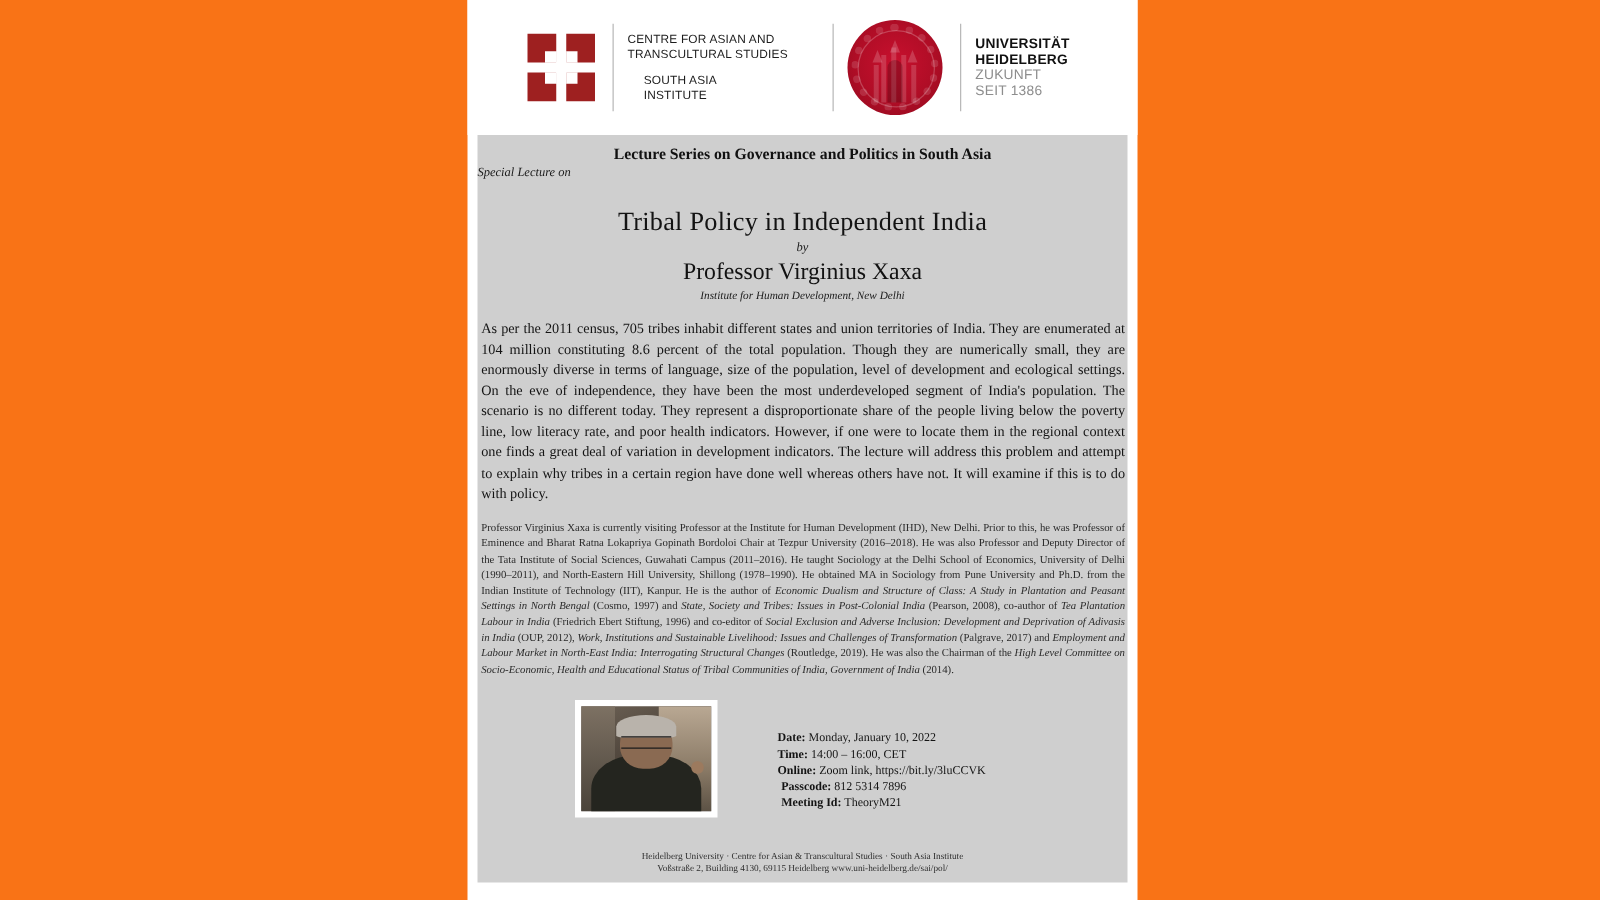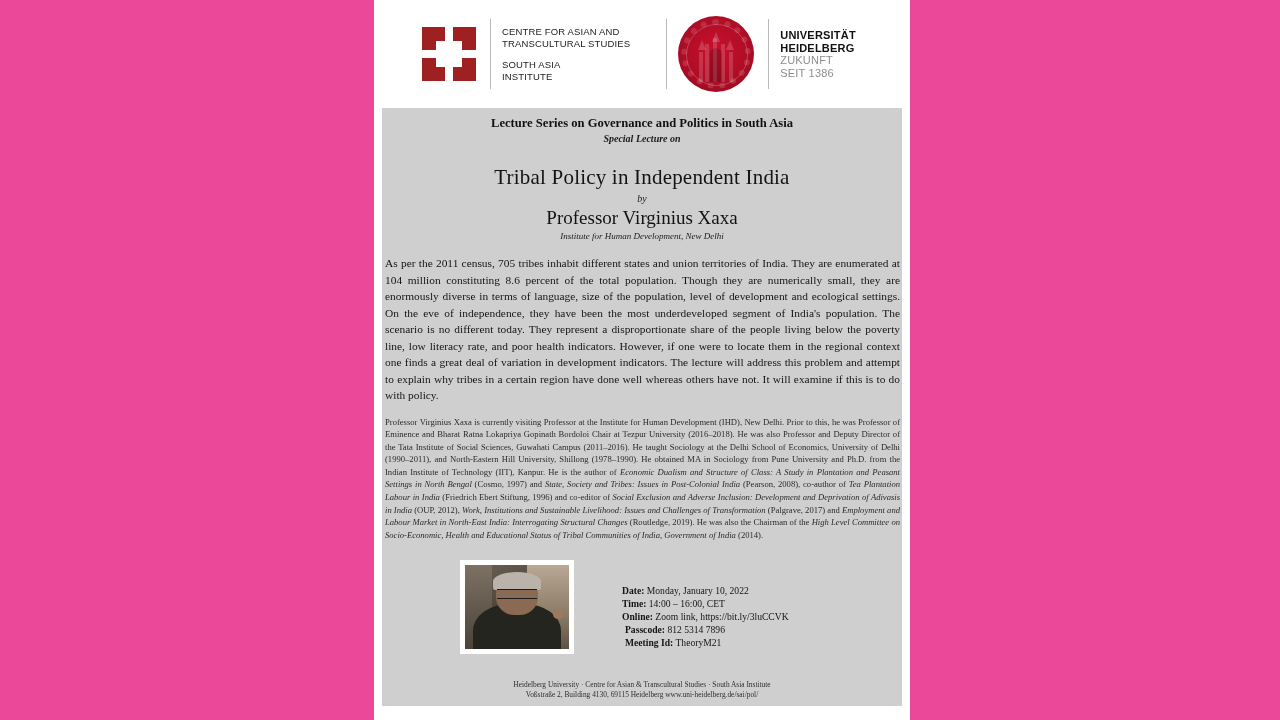--- a/index.html
+++ b/index.html
@@ -10,21 +10,21 @@
     height: 720px;
     overflow: hidden;
   }
   body {
     font-family: "Liberation Serif", serif;
   }
   #screen {
     position: relative;
     width: 1280px;
     height: 720px;
-    background: #ec4899;
+    background: #f97316;
   }
   
   #poster {
     position: absolute;
     left: 374px;
     top: 0px;
     width: 536px;
     height: 720px;
     background: #ffffff;
   }
@@ -95,21 +95,21 @@
     margin: 0 11px 0 14px;
     flex: 0 0 auto;
   }
   .cats-text {
     font-family: "Liberation Sans", sans-serif;
     font-size: 9.5px;
     line-height: 11.5px;
     color: #1c1c1c;
     letter-spacing: 0.15px;
   }
-  .cats-text .blk2 { margin-top: 10px; }
+  .cats-text .blk2 { margin-top: 10px; margin-left: 13px; }
   #uni-logo-group {
     margin-left: 22px;
   }
   .seal {
     width: 76px;
     height: 76px;
     border-radius: 50%;
     position: relative;
     flex: 0 0 auto;
     background: radial-gradient(circle at 50% 45%, #c8102e 0%, #b00d26 55%, #8d0a1d 100%);
@@ -184,26 +184,25 @@
   }
   .series-title {
     text-align: center;
     font-weight: bold;
     font-size: 12.6px;
     line-height: 15px;
     color: #111111;
     padding-top: 8px;
   }
   .special-lecture {
-    text-align: center;
+    text-align: left;
     font-style: italic;
     font-size: 10px;
     color: #1a1a1a;
     margin-top: 2px;
-    font-weight: bold;
   }
   .lecture-title {
     text-align: center;
     font-size: 21px;
     color: #131313;
     margin-top: 21px;
     letter-spacing: 0.2px;
   }
   .by-word {
     text-align: center;

